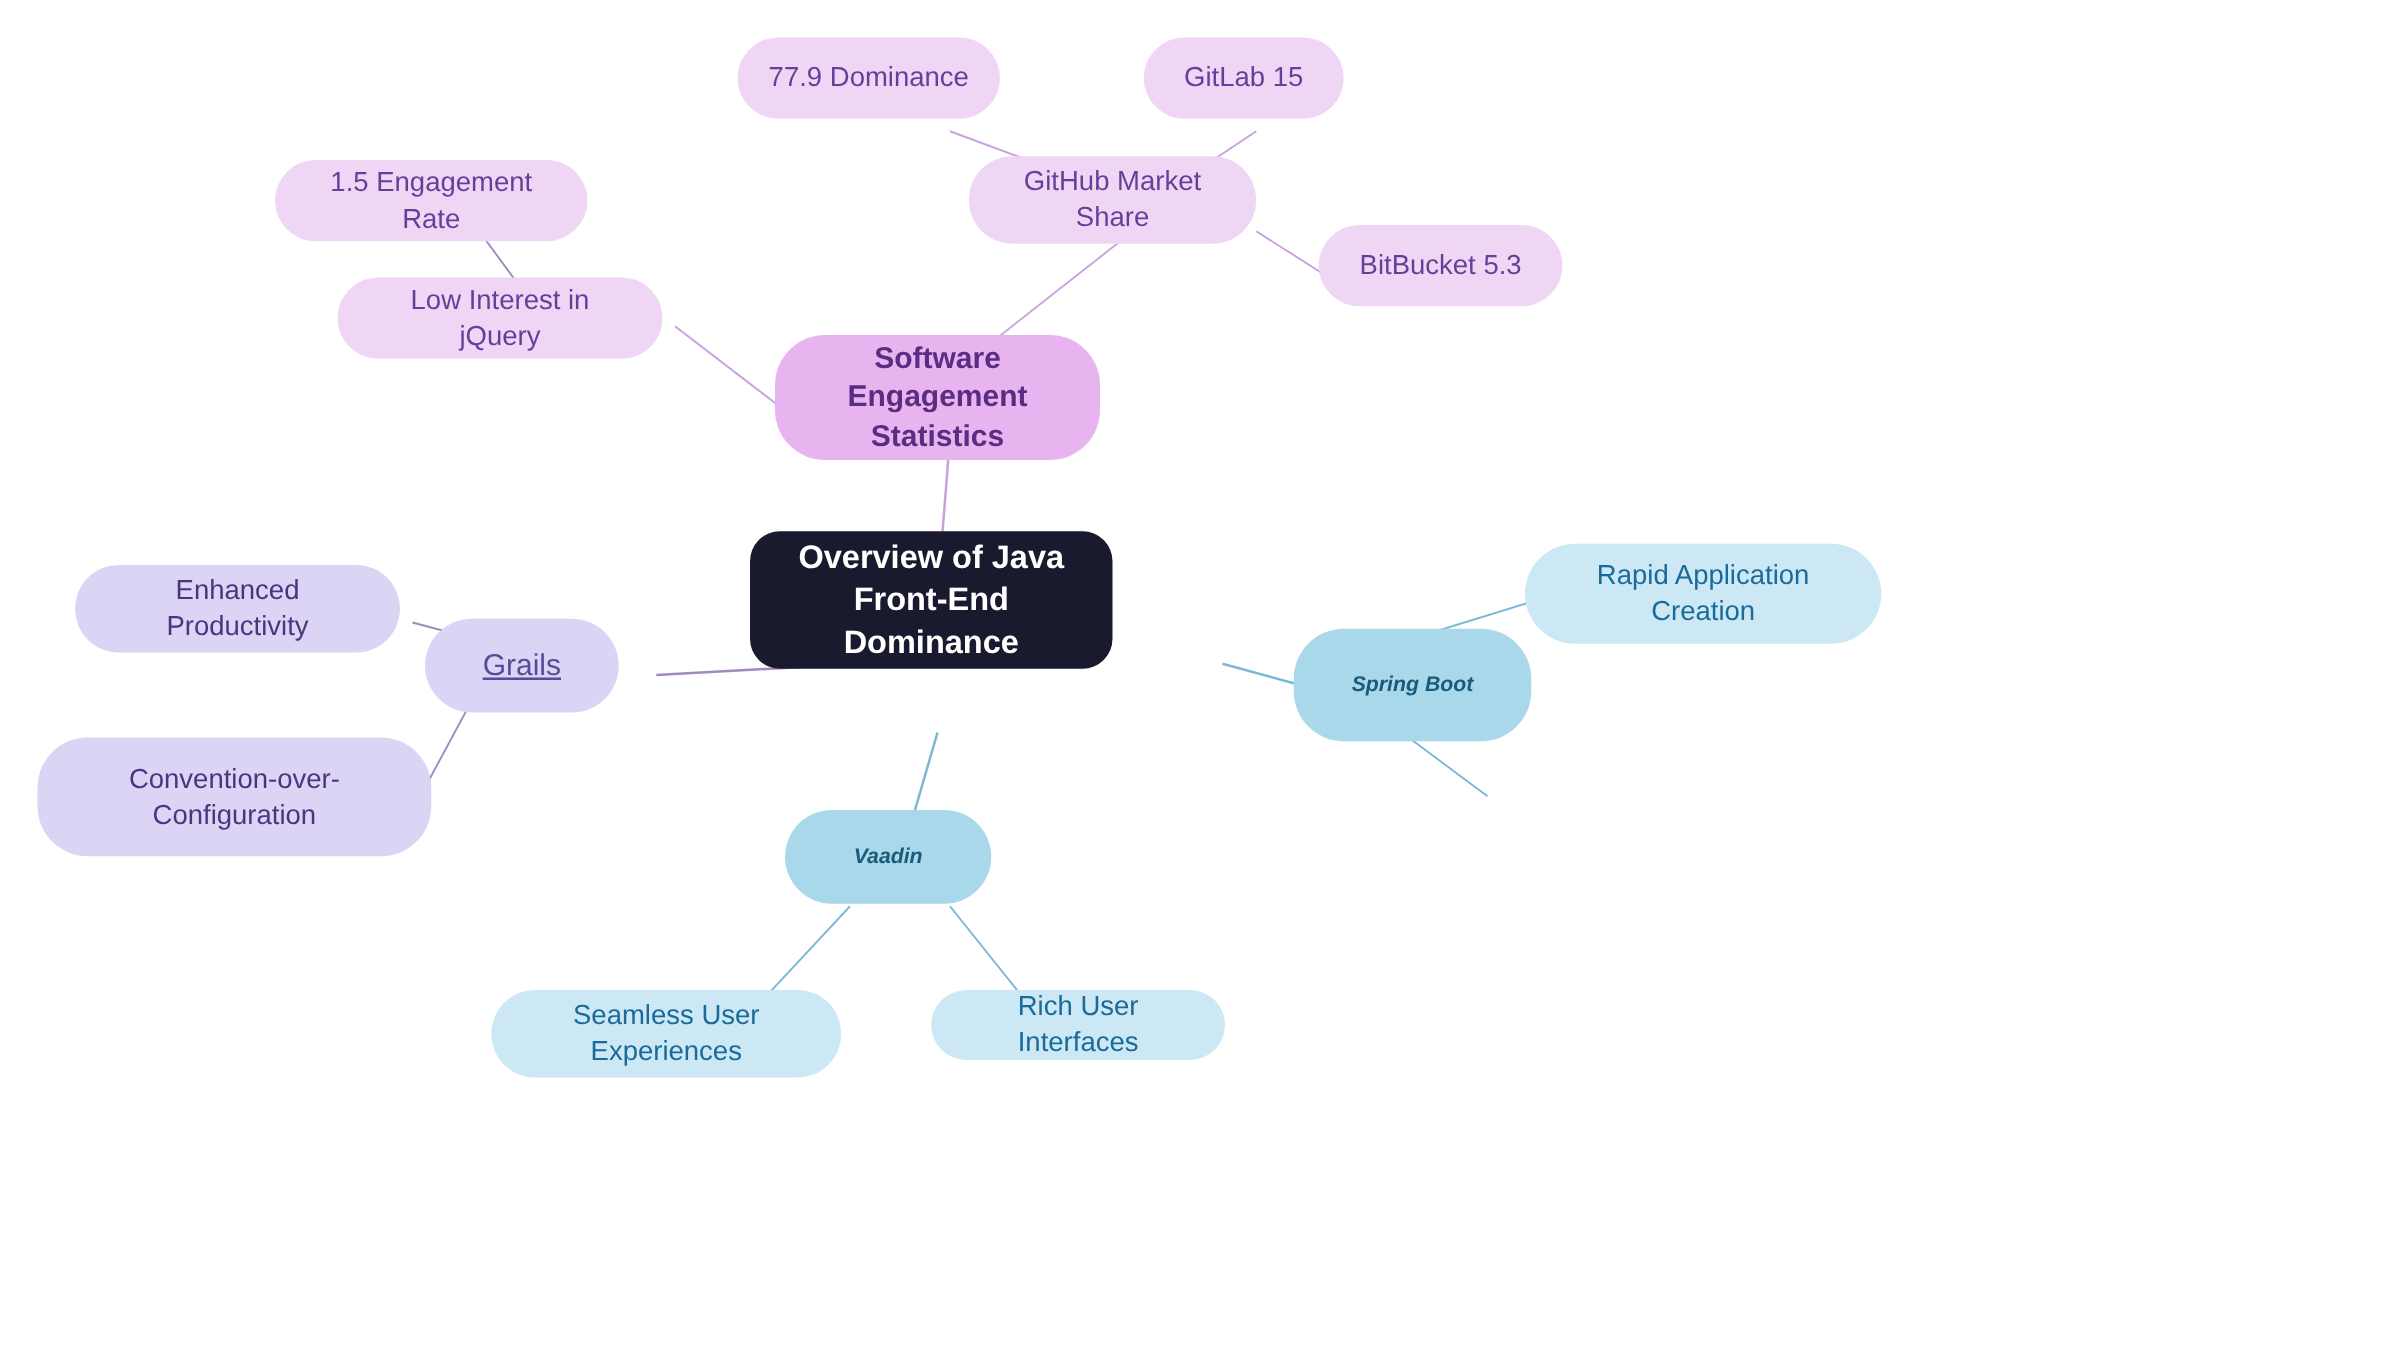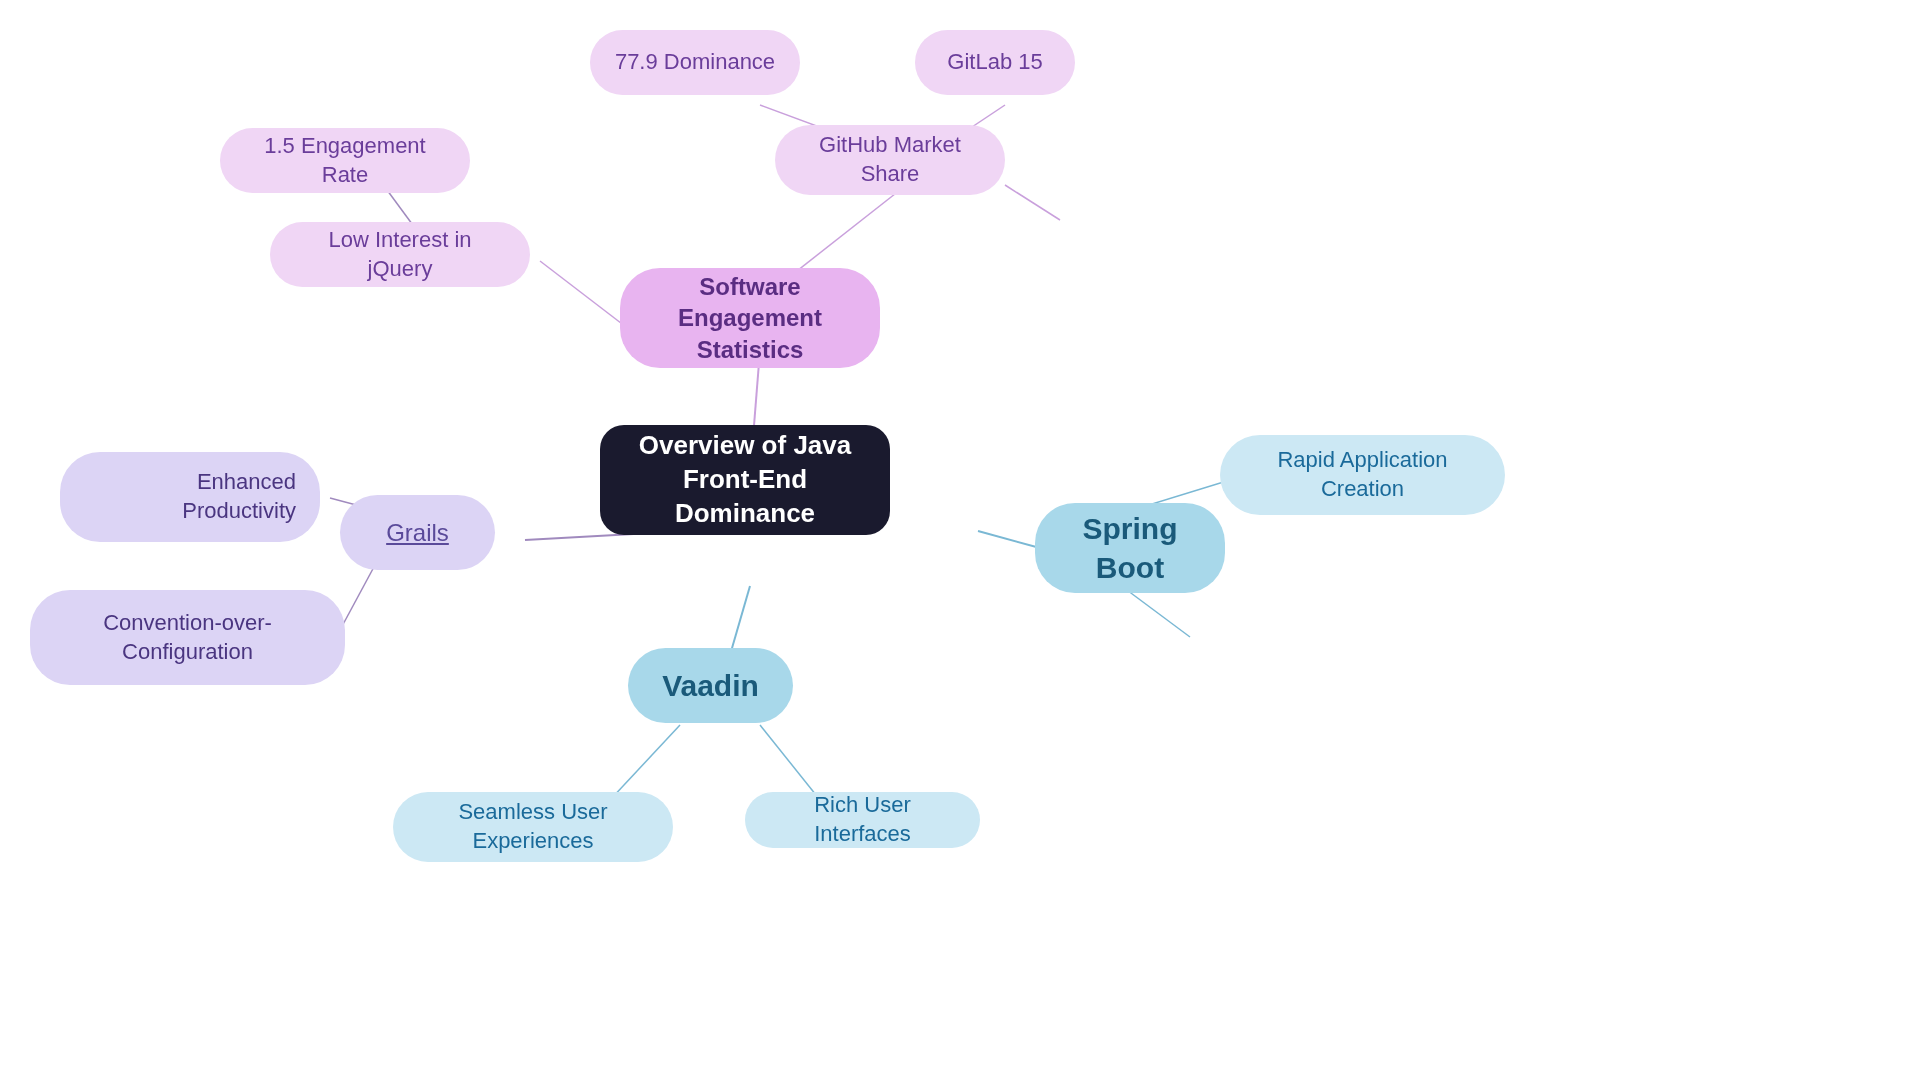--- a/index.html
+++ b/index.html
@@ -61,22 +61,23 @@
       background: #dcd4f5;
       color: #4a3580;
     }
     .node-blue {
       background: #cce8f4;
       color: #1a6a9a;
     }
     .node-blue-dark {
       background: #a8d8ea;
       color: #1a5a7a;
-      font-size: 30px;
+      font-size: 17px;
       font-weight: 600;
+      font-style: italic;
     }
   </style>
 </head>
 <body>
 
 <div id="mind-map-container">
 
   <svg id="lines">
 
     <line x1="750" y1="476" x2="760" y2="350" stroke="#c9a0dc" stroke-width="2"></line>
@@ -115,28 +116,29 @@
   <div class="node node-center" style="left: 600px; top: 425px;">Overview of Java Front-End Dominance</div>
 
   <div class="node node-pink-large" style="left: 620px; top: 268px; width: 260px; height: 100px;">Software Engagement Statistics</div>
 
   <div class="node node-pink" style="left: 775px; top: 125px; width: 230px; height: 70px;">GitHub Market Share</div>
 
   <div class="node node-pink" style="left: 590px; top: 30px; width: 210px; height: 65px;">77.9 Dominance</div>
 
   <div class="node node-pink" style="left: 915px; top: 30px; width: 160px; height: 65px;">GitLab 15</div>
 
+  <div class="node node-pink" style="left: 1055px; top: 180px; width: 195px; height: 65px;">BitBucket 5.3</div>
 
   <div class="node node-pink" style="left: 270px; top: 222px; width: 260px; height: 65px;">Low Interest in jQuery</div>
 
   <div class="node node-pink" style="left: 220px; top: 88px; width: 250px; height: 65px; margin-top: 40px;">1.5 Engagement Rate</div>
 
   <div class="node node-purple" style="left: 340px; top: 495px; width: 155px; height: 75px; font-size: 24px; color: #5a4a9a; text-decoration: underline;">Grails</div>
 
-  <div class="node node-purple" style="left: 60px; top: 452px; width: 260px; height: 90px; text-align: right;">Enhanced Productivity</div>
+  <div class="node node-purple" style="left: 60px; top: 452px; width: 260px; height: 70px;">Enhanced Productivity</div>
 
   <div class="node node-blue-dark" style="left: 628px; top: 648px; width: 165px; height: 75px;">Vaadin</div>
 
   <div class="node node-purple" style="left: 30px; top: 590px; width: 315px; height: 95px;">Convention-over-Configuration</div>
 
   <div class="node node-blue" style="left: 393px; top: 792px; width: 280px; height: 70px;">Seamless User Experiences</div>
 
   <div class="node node-blue" style="left: 745px; top: 792px; width: 235px; height: 56px;">Rich User Interfaces</div>
 
   <div class="node node-blue-dark" style="left: 1035px; top: 503px; width: 190px; height: 90px;">Spring Boot</div>

